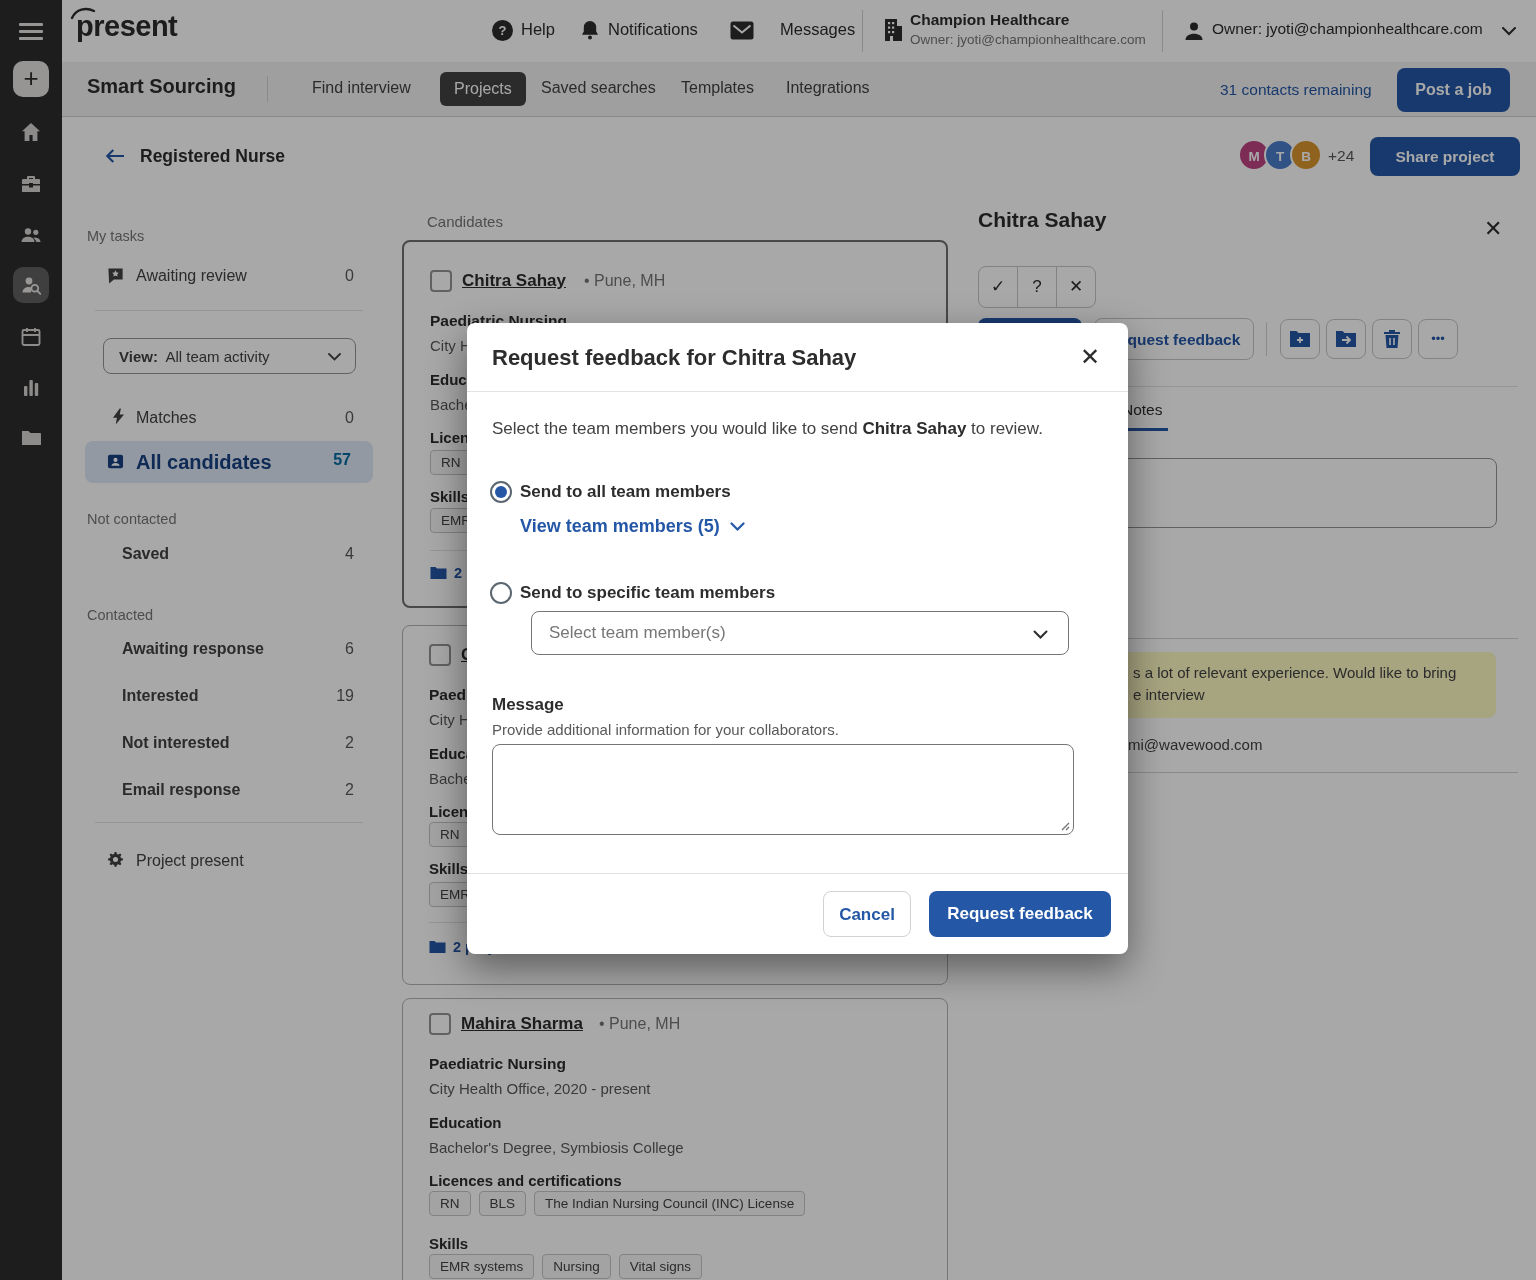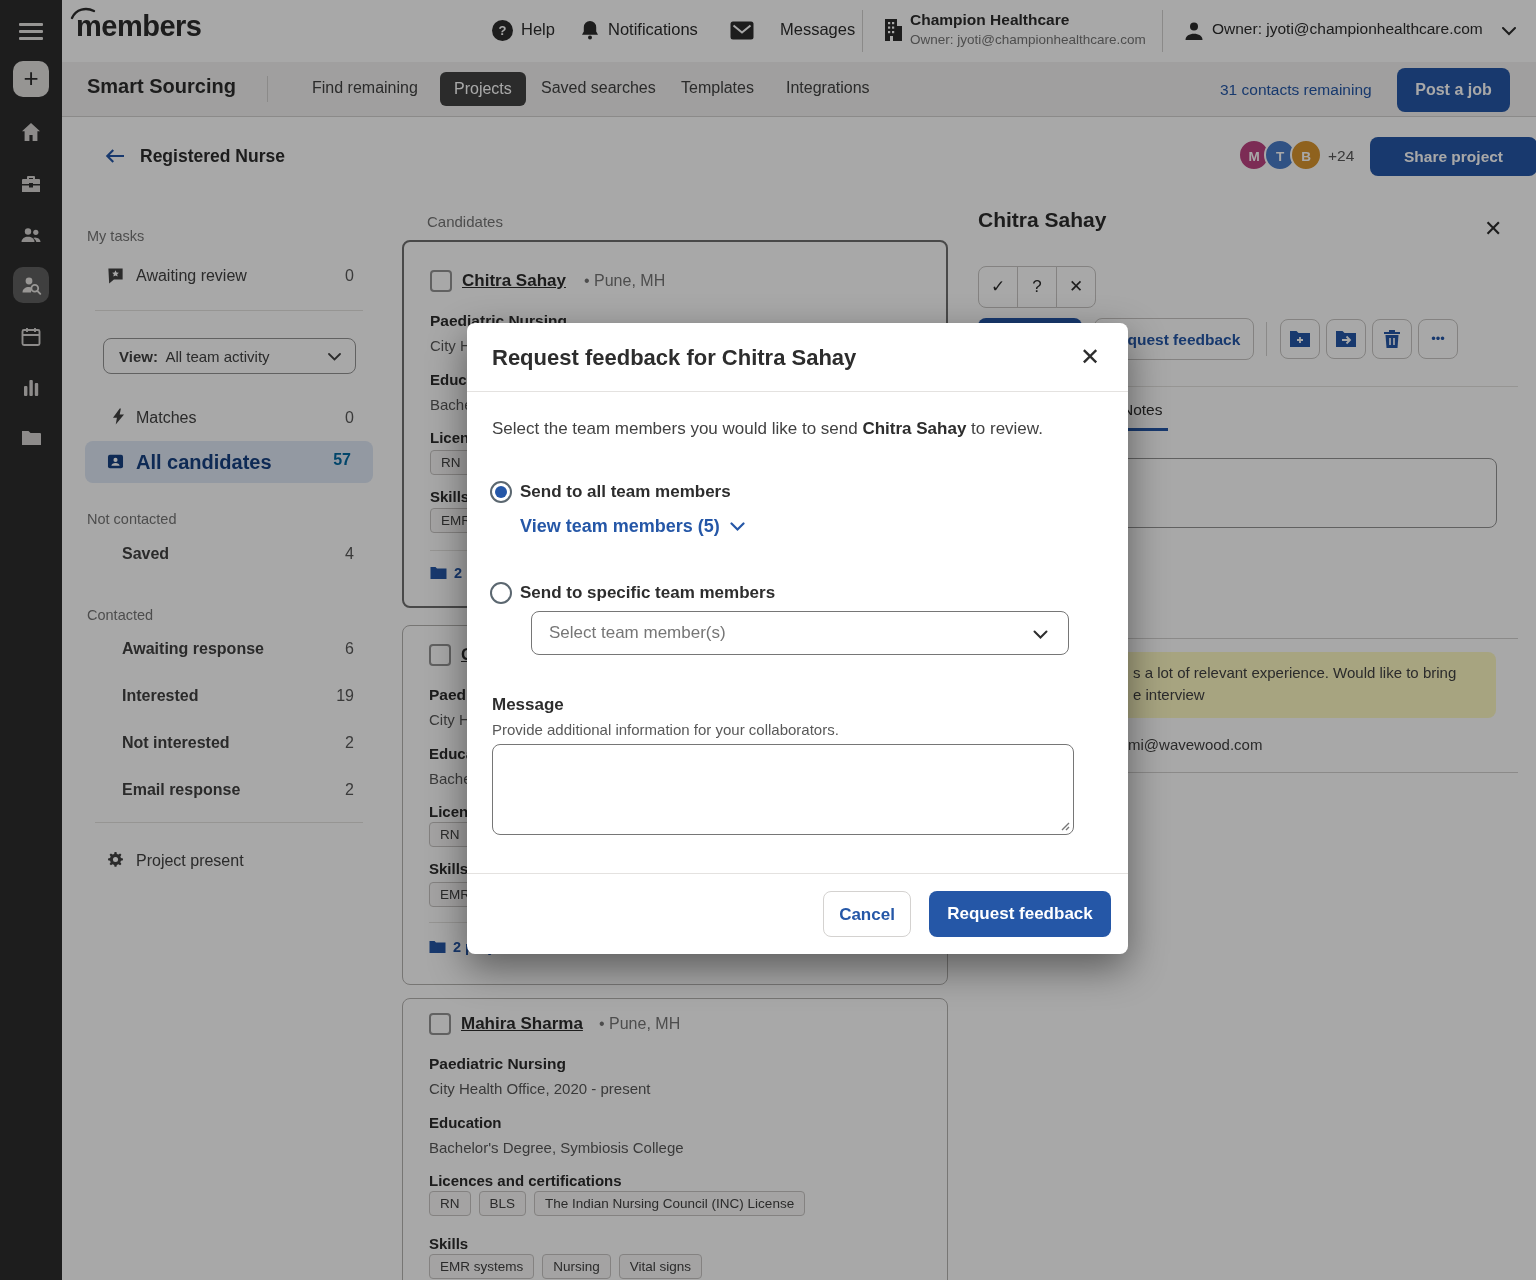--- a/index.html
+++ b/index.html
@@ -40,21 +40,21 @@
 
   
   .backarrow{position:absolute;left:104px;top:146px;width:22px;height:20px;color:#2557a7;}
   .projtitle{position:absolute;left:140px;top:146px;font-size:17.5px;font-weight:700;color:#2d2d2d;}
   .av{position:absolute;top:139px;width:32px;height:32px;border-radius:50%;border:2px solid #fff;
       color:#fff;font-size:13.5px;font-weight:700;text-align:center;line-height:32px;box-sizing:border-box;}
   .av-m{left:1238px;background:#bd4481;z-index:1;}
   .av-t{left:1264px;background:#4a7dc9;z-index:2;}
   .av-b{left:1290px;background:#d9952e;z-index:3;}
   .avmore{position:absolute;left:1328px;top:147px;font-size:15.5px;color:#595959;}
-  .sharebtn{position:absolute;left:1370px;top:137px;width:167px;height:39px;font-size:15.5px;line-height:39px;text-align:center;}
+  .sharebtn{position:absolute;left:1370px;top:137px;width:150px;height:39px;font-size:15.5px;line-height:39px;text-align:center;}
 
   
   .sec-label{position:absolute;font-size:14.5px;color:#767676;}
   .srow-label{position:absolute;font-size:16px;color:#424242;}
   .srow-sub{position:absolute;font-size:16px;font-weight:600;color:#424242;}
   .scount{position:absolute;width:26px;text-align:right;font-size:16px;color:#595959;}
   .sicon{position:absolute;width:19px;height:19px;color:#424242;}
   .viewbox{position:absolute;left:103px;top:338px;width:253px;height:36px;border:1px solid #949494;
            border-radius:8px;background:#fff;font-size:15px;color:#424242;line-height:36px;padding-left:15px;box-sizing:border-box;}
   .selrow{position:absolute;left:85px;top:441px;width:288px;height:42px;border-radius:8px;background:#dfe8f6;}
@@ -171,21 +171,21 @@
           <rect x="10.4" y="4" width="3.4" height="16" rx="1"></rect>
           <rect x="15.8" y="7" width="3.4" height="13" rx="1"></rect>
         </svg></div>
     <div class="icn" style="top:426px;">
       <svg viewBox="0 0 24 24" width="24" height="24" fill="#d6d4d2">
           <path d="M3 5h6.5l2 2H21a1 1 0 011 1v11H3z"></path>
         </svg></div>
   </aside>
 
   <header class="topbar">
-    <div class="logo">members</div>
+    <div class="logo">present</div>
     <svg class="logoarc" width="26" height="14" viewBox="0 0 26 14">
       <path d="M2 12 C6 3, 16 1, 24 5" fill="none" stroke="#2d2d2d" stroke-width="2.4" stroke-linecap="round"></path>
       </svg>
     <span class="circle-q" style="left:430px;top:20px;">?</span>
     <span class="tb-item" style="left:459px;">Help</span>
     <svg class="abs" style="left:516px;top:18px;" width="24" height="26" viewBox="0 0 24 26">
       <path d="M12 3a6.2 6.2 0 00-6.2 6.2v4.4L4 16.8h16l-1.8-3.2V9.2A6.2 6.2 0 0012 3z" fill="#2d2d2d"></path>
       <circle cx="12" cy="19.6" r="2" fill="#2d2d2d"></circle>
       </svg>
     <span class="tb-item" style="left:546px;">Notifications</span>
@@ -217,21 +217,21 @@
       </svg>
     <span class="acct">Owner: jyoti@championhealthcare.com</span>
     <svg class="abs" style="left:1440px;top:27px;" width="14" height="9" viewBox="0 0 14 9">
       <path d="M1 1l6 6 6-6" fill="none" stroke="#2d2d2d" stroke-width="2" stroke-linecap="round"></path>
       </svg>
   </header>
 
   <nav class="subnav">
     <span class="product">Smart Sourcing</span>
     <div class="vr" style="left:205px;top:14px;height:26px;"></div>
-    <span class="nav-item" style="left:250px;">Find remaining</span>
+    <span class="nav-item" style="left:250px;">Find interview</span>
     <span class="nav-pill">Projects</span>
     <span class="nav-item" style="left:479px;">Saved searches</span>
     <span class="nav-item" style="left:619px;">Templates</span>
     <span class="nav-item" style="left:724px;">Integrations</span>
     <span class="contacts">31 contacts remaining</span>
     <div class="btn-primary postjob">Post a job</div>
   </nav>
 
   <svg class="backarrow" viewBox="0 0 22 20">
     <path d="M20 9H5.8l4.2-4.2L8.5 3.3 1.8 10l6.7 6.7 1.5-1.5L5.8 11H20z" fill="#2557a7"></path>

